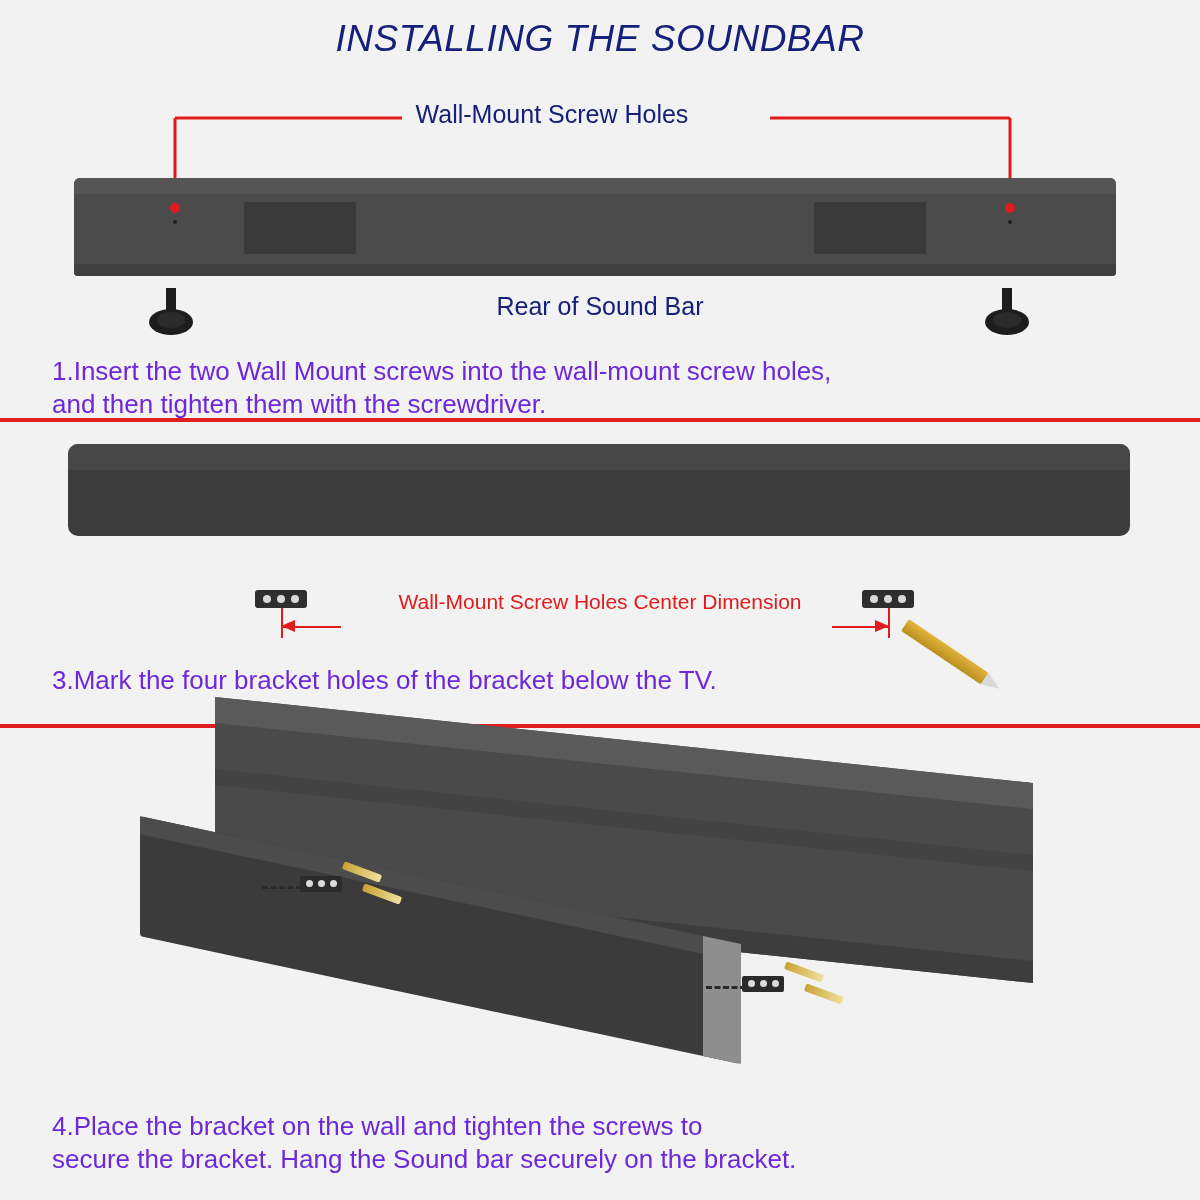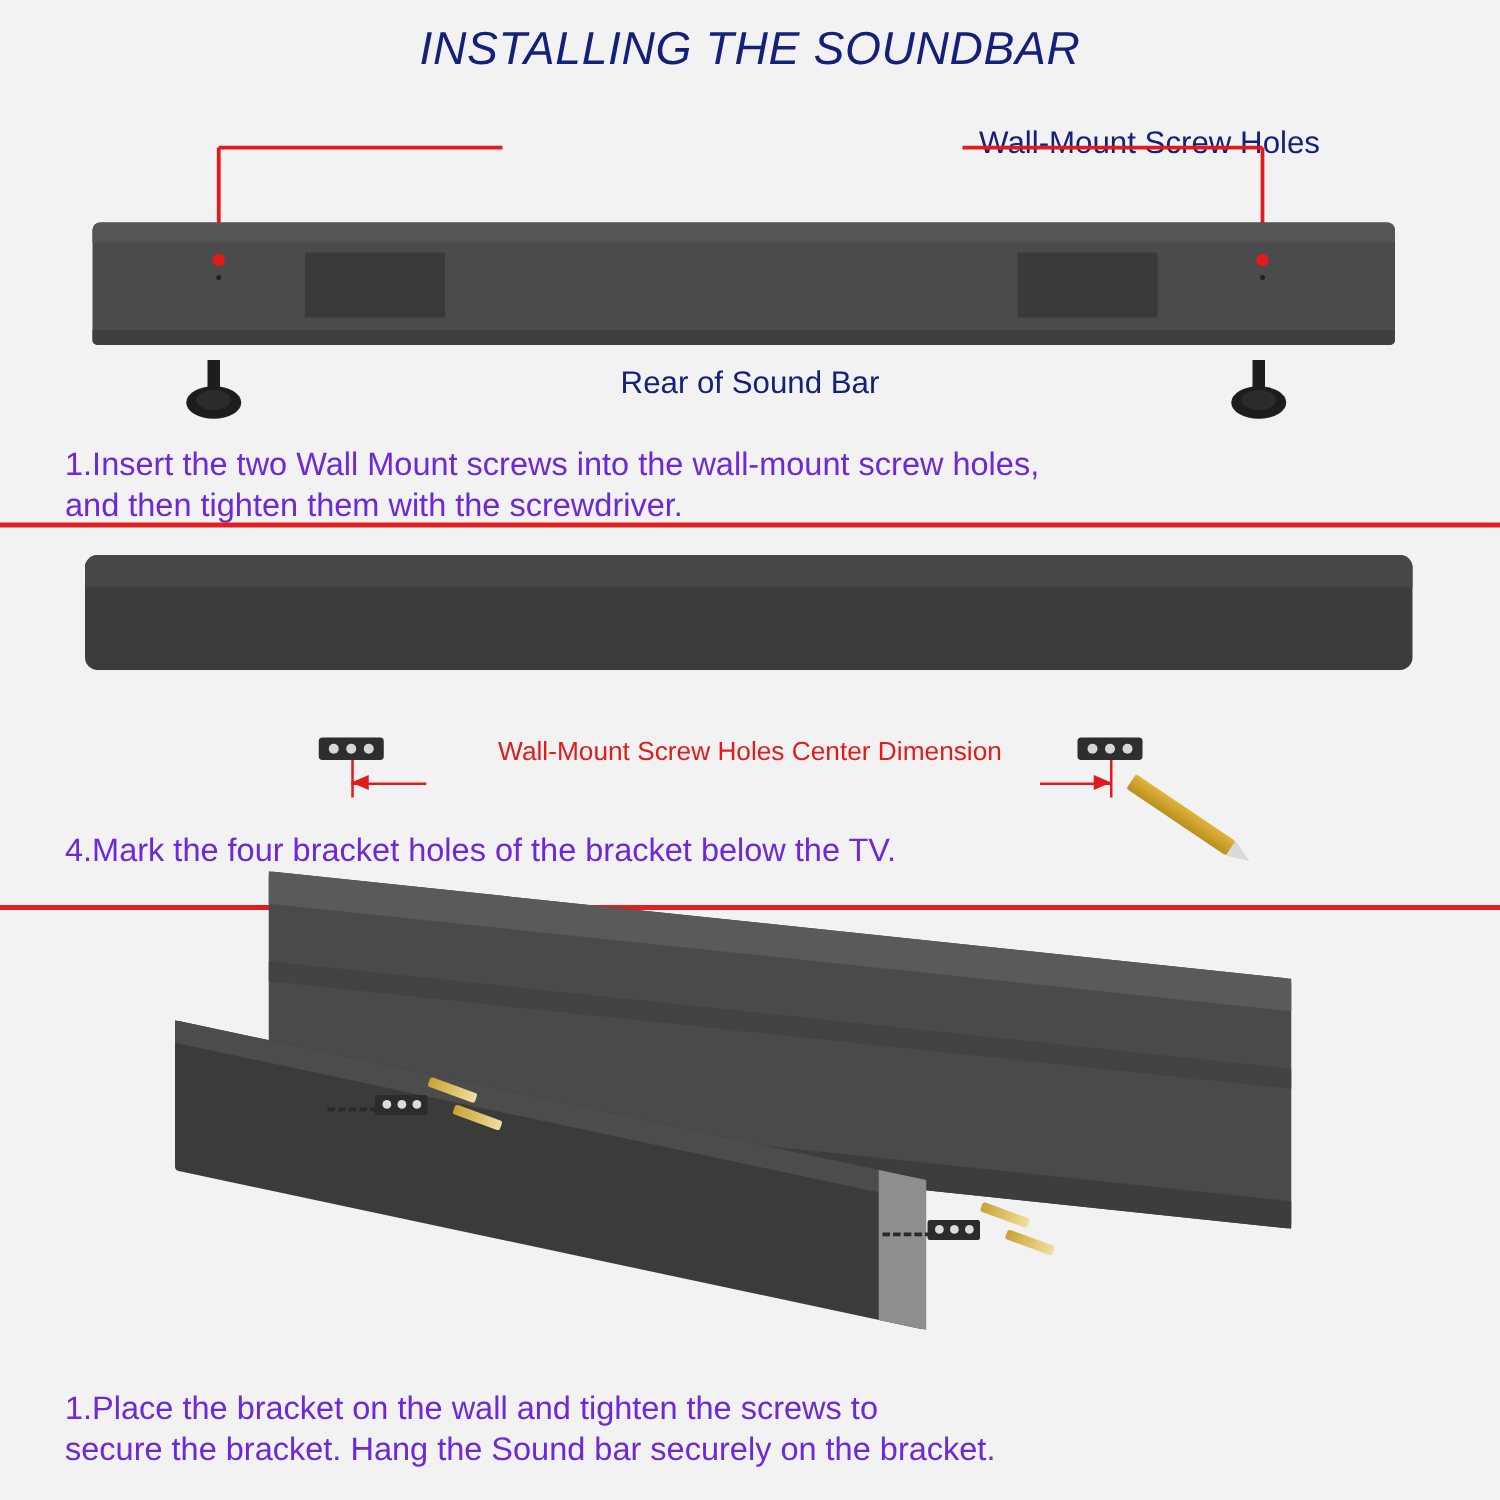--- a/index.html
+++ b/index.html
@@ -38,21 +38,21 @@
     color: #6d28d9;
     font-size: 26px;
     line-height: 1.25;
     white-space: pre-line;
   }
 
   
   #sec1 { position: absolute; top: 0; left: 0; width: 1200px; height: 418px; }
   #callout-label {
     position: absolute; top: 100px; left: 0; width: 1056px;
-    text-align: right;
+    text-align: center;
     padding-left: 48px;
   }
   .bar1 {
     position: absolute;
     left: 74px; top: 178px;
     width: 1042px; height: 98px;
     background: #4b4b4b;
     border-radius: 6px 6px 4px 4px;
   }
   .bar1 .top-face {
@@ -286,21 +286,21 @@
     <div class="dim-tick" style="left:281px; top:186px; height:30px;"></div>
     <div class="dim-tick" style="left:888px; top:186px; height:30px;"></div>
     <div class="dim-line" style="left:281px; top:204px; width:60px;"></div>
     <div class="dim-line" style="left:832px; top:204px; width:57px;"></div>
 
     <svg width="1200" height="30" style="position:absolute;left:0;top:192px;">
       <polygon points="281,12 295,6 295,18" fill="#e11b1b"></polygon>
       <polygon points="889,12 875,6 875,18" fill="#e11b1b"></polygon>
     </svg>
 
-    <div class="step-text" style="left:52px; top:242px; width:1100px;">4.Mark the four bracket holes of the bracket below the TV.</div>
+    <div class="step-text" style="left:52px; top:242px; width:1100px;">3.Mark the four bracket holes of the bracket below the TV.</div>
   </div>
 
   <div class="hr-red" style="top:724px;"></div>
 
   <div id="sec3">
 
     <div class="bigbar-wrap">
 
       <div class="wallbar">
         <div class="wtop"></div>
@@ -325,17 +325,17 @@
       <div class="mini-bracket" style="left:742px; top:248px;">
         <div class="mh" style="left:6px;"></div>
         <div class="mh" style="left:18px;"></div>
         <div class="mh" style="left:30px;"></div>
       </div>
       <div class="dashline" style="left:706px; top:258px;"></div>
       <div class="mini-screw" style="left:784px; top:240px;"></div>
       <div class="mini-screw" style="left:804px; top:262px;"></div>
     </div>
 
-    <div class="step-text" style="left:52px; top:382px; width:1120px;">1.Place the bracket on the wall and tighten the screws to
+    <div class="step-text" style="left:52px; top:382px; width:1120px;">4.Place the bracket on the wall and tighten the screws to
   secure the bracket. Hang the Sound bar securely on the bracket.</div>
   </div>
 
 </div>
 
 </body></html>

